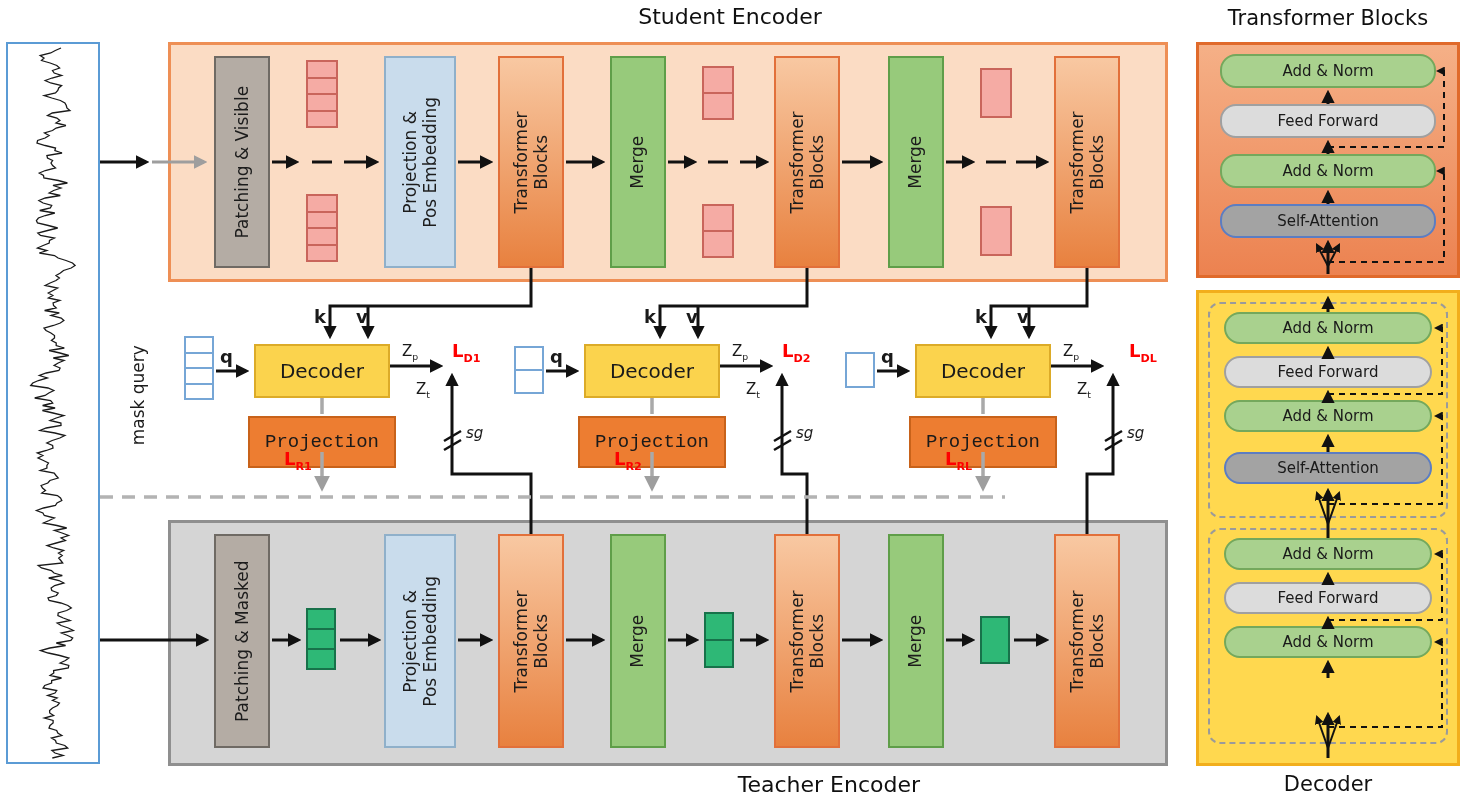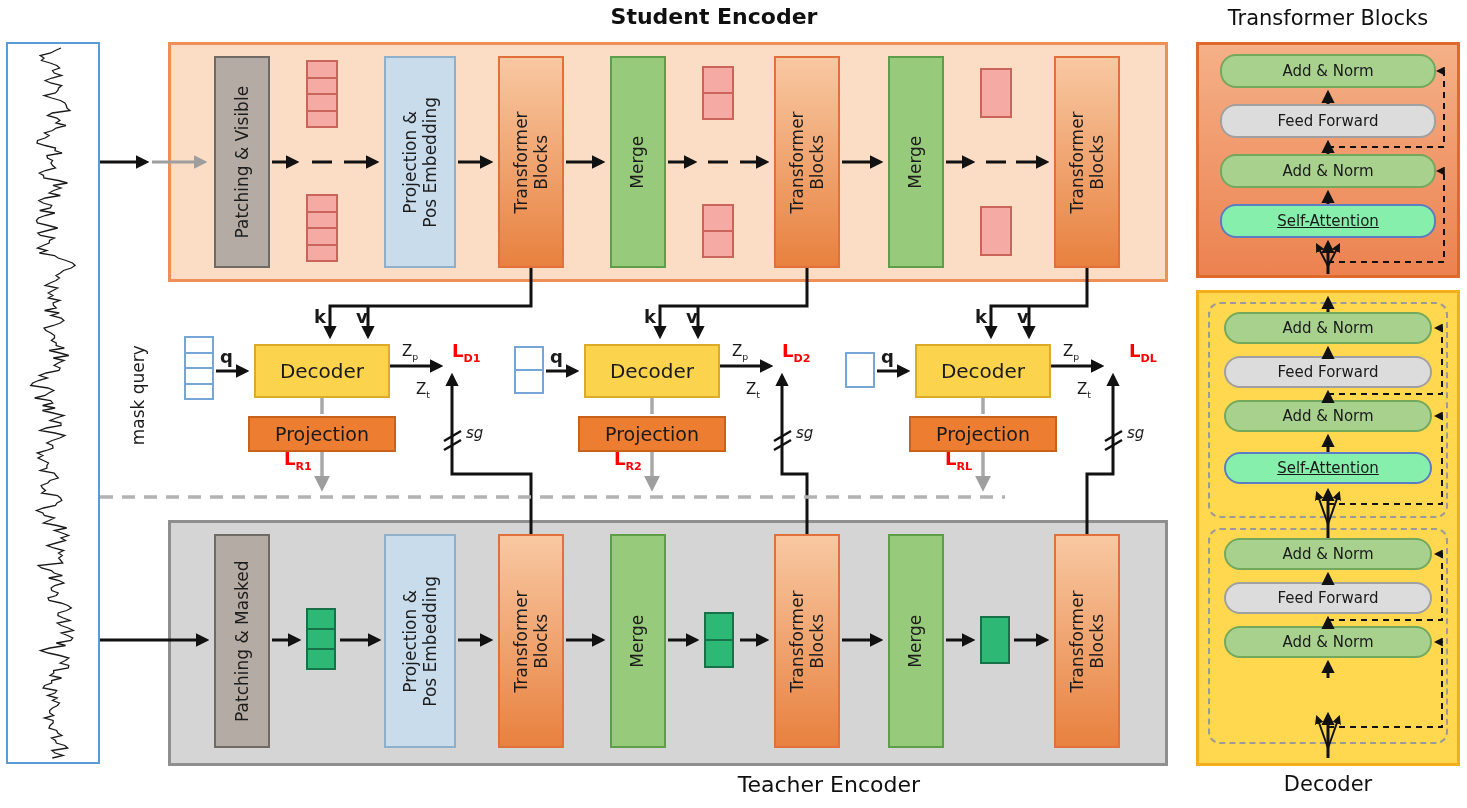--- a/index.html
+++ b/index.html
@@ -25,48 +25,48 @@
   .stack{position:absolute;z-index:10;display:flex;flex-direction:column;}
   .stack .cell{flex:1;}
   .stack.pink{background:#f5aba4;border:2px solid #c9655b;}
   .stack.pink .cell{border-bottom:2px solid #c9655b;}
   .stack.green{background:#2eb876;border:2px solid #17724a;}
   .stack.green .cell{border-bottom:2px solid #17724a;}
   .stack.qcell{background:#ffffff;border:2px solid #76a6d6;}
   .stack.qcell .cell{border-bottom:2px solid #76a6d6;}
   .stack .cell:last-child{border-bottom:none;}
   .decbox{position:absolute;width:136px;height:54px;background:#fbd34d;border:2.5px solid #dcab28;font-size:20px;display:flex;align-items:center;justify-content:center;z-index:10;}
-  .projbox{position:absolute;width:148px;height:36px;background:#ed7d31;border:2px solid #c8621a;font-size:19px;display:flex;align-items:center;justify-content:center;z-index:10;}
+  .projbox{position:absolute;width:148px;height:52px;background:#ed7d31;border:2px solid #c8621a;font-size:19px;display:flex;align-items:center;justify-content:center;z-index:10;font-family:Liberation Mono, monospace;}
   .flab{position:absolute;font-weight:bold;font-size:18px;z-index:45;}
   .zlab{position:absolute;font-size:15px;z-index:45;}
   .zlab sub,.loss sub{font-size:0.62em;}
   .loss{position:absolute;color:#fe0000;font-weight:bold;font-size:18px;z-index:45;text-align:center;}
   .sg{position:absolute;font-style:italic;font-size:15px;z-index:45;}
   .vwrap{position:absolute;display:flex;align-items:center;justify-content:center;z-index:45;}
   .wavebox{position:absolute;left:6px;top:42px;width:94px;height:722px;border:2.5px solid #5b9bd5;background:#fff;z-index:10;overflow:hidden;}
   .rbox{position:absolute;border:2px solid;border-radius:16px;display:flex;align-items:center;justify-content:center;font-size:15px;z-index:10;}
   .rt{left:1220px;width:216px;height:34px;}
   .rd{left:1224px;width:208px;height:32px;}
   .an{background:#a9d18e;border-color:#74a85c;}
   .ff{background:#dcdcdc;border-color:#a0a0a0;}
-  .sa{background:#86efac;border-color:#5c7dc2;text-decoration:underline;}
+  .sa{background:#a3a3a3;border-color:#5c7dc2;}
   .ca{background:#ed7d31;border-color:#c05a14;}
 </style>
 </head>
 <body>
 
 <div id="canvas">
 
   <div class="wavebox">
     <svg width="89" height="717">
       <polyline id="wavepath" fill="none" stroke="#1a1a1a" stroke-width="1.3" points="53.0,4.0 47.3,6.5 42.7,9.0 32.2,11.5 36.0,14.0 33.5,16.5 42.1,19.0 48.8,21.5 51.6,24.0 44.5,26.5 46.2,29.0 53.6,31.5 44.0,34.0 37.2,36.5 42.7,39.0 53.6,41.5 50.7,44.0 49.8,46.5 47.5,49.0 36.2,51.5 43.8,54.0 52.4,56.5 56.9,59.0 58.3,61.5 58.9,64.0 61.9,66.5 44.3,69.0 39.6,71.5 48.9,74.0 51.9,76.5 48.0,79.0 57.9,81.5 48.1,84.0 44.5,86.5 36.5,89.0 41.1,91.5 37.1,94.0 29.6,96.5 29.0,99.0 37.2,101.5 47.5,104.0 46.9,106.5 54.0,109.0 38.9,111.5 39.5,114.0 44.6,116.5 43.0,119.0 44.6,121.5 47.5,124.0 37.3,126.5 31.3,129.0 35.5,131.5 35.9,134.0 50.3,136.5 59.4,139.0 45.0,141.5 52.9,144.0 45.6,146.5 41.2,149.0 52.3,151.5 37.3,154.0 30.9,156.5 35.1,159.0 43.7,161.5 42.3,164.0 31.7,166.5 46.8,169.0 37.3,171.5 30.4,174.0 28.4,176.5 29.5,179.0 40.3,181.5 49.7,184.0 39.6,186.5 29.8,189.0 32.5,191.5 46.4,194.0 41.5,196.5 41.2,199.0 35.1,201.5 29.5,204.0 38.8,206.5 31.4,209.0 46.5,211.5 50.1,214.0 58.0,216.5 64.5,219.0 67.1,221.5 63.2,224.0 55.5,226.5 52.4,229.0 48.0,231.5 51.4,234.0 48.0,236.5 42.1,239.0 37.2,241.5 49.6,244.0 45.0,246.5 40.3,249.0 44.8,251.5 40.4,254.0 51.8,256.5 45.1,259.0 45.5,261.5 48.2,264.0 36.6,266.5 51.3,269.0 43.1,271.5 53.2,274.0 55.9,276.5 52.3,279.0 45.5,281.5 36.0,284.0 38.0,286.5 42.9,289.0 46.5,291.5 46.5,294.0 43.4,296.5 48.2,299.0 48.2,301.5 56.3,304.0 41.1,306.5 51.9,309.0 60.8,311.5 45.3,314.0 56.0,316.5 50.2,319.0 46.1,321.5 52.1,324.0 50.9,326.5 38.2,329.0 31.4,331.5 39.3,334.0 30.4,336.5 24.8,339.0 22.7,341.5 40.0,344.0 45.8,346.5 40.8,349.0 37.1,351.5 26.7,354.0 42.6,356.5 44.7,359.0 34.6,361.5 47.1,364.0 34.4,366.5 45.0,369.0 55.8,371.5 48.2,374.0 42.1,376.5 52.9,379.0 53.0,381.5 38.2,384.0 32.0,386.5 46.9,389.0 56.9,391.5 51.8,394.0 44.2,396.5 38.8,399.0 44.6,401.5 45.0,404.0 38.4,406.5 29.3,409.0 34.8,411.5 30.0,414.0 35.4,416.5 40.5,419.0 38.9,421.5 38.9,424.0 32.3,426.5 46.2,429.0 48.0,431.5 50.2,434.0 41.9,436.5 39.8,439.0 33.1,441.5 34.5,444.0 37.5,446.5 33.8,449.0 49.4,451.5 52.5,454.0 53.8,456.5 49.0,459.0 47.4,461.5 35.6,464.0 28.5,466.5 34.9,469.0 36.3,471.5 46.3,474.0 41.1,476.5 35.5,479.0 48.9,481.5 58.7,484.0 46.5,486.5 54.0,489.0 60.6,491.5 53.1,494.0 57.4,496.5 48.3,499.0 39.1,501.5 45.8,504.0 55.6,506.5 50.5,509.0 54.2,511.5 50.7,514.0 52.8,516.5 54.7,519.0 30.2,521.5 33.5,524.0 43.4,526.5 46.0,529.0 54.3,531.5 40.7,534.0 51.0,536.5 55.8,539.0 46.7,541.5 43.1,544.0 43.8,546.5 50.2,549.0 48.4,551.5 40.0,554.0 41.1,556.5 52.8,559.0 59.9,561.5 63.3,564.0 58.7,566.5 50.2,569.0 49.9,571.5 55.3,574.0 62.0,576.5 49.2,579.0 53.1,581.5 60.3,584.0 65.3,586.5 53.4,589.0 59.6,591.5 64.7,594.0 62.9,596.5 48.3,599.0 57.6,601.5 41.8,604.0 32.6,606.5 40.3,609.0 51.8,611.5 60.8,614.0 57.4,616.5 52.1,619.0 60.8,621.5 60.3,624.0 45.6,626.5 45.8,629.0 42.1,631.5 53.5,634.0 43.7,636.5 43.6,639.0 36.7,641.5 35.1,644.0 48.7,646.5 47.0,649.0 39.7,651.5 49.1,654.0 44.5,656.5 51.4,659.0 49.5,661.5 44.5,664.0 41.6,666.5 41.7,669.0 45.6,671.5 36.4,674.0 45.1,676.5 45.1,679.0 42.0,681.5 41.0,684.0 48.7,686.5 49.8,689.0 53.8,691.5 43.5,694.0 47.5,696.5 48.3,699.0 56.8,701.5 59.7,704.0 43.9,706.5 47.0,709.0 55.1,711.5 44.3,714.0"></polyline>
     </svg>
   </div>
 
-  <div class="title" style="left:484px;top:4px;width:460px;font-weight:bold;">Student Encoder</div>
+  <div class="title" style="left:500px;top:4px;width:460px;">Student Encoder</div>
   <div class="title" style="left:460px;top:772px;width:460px;text-align:right;">Teacher Encoder</div>
   <div class="title" style="left:1196px;top:6px;width:264px;font-size:21px;">Transformer Blocks</div>
   <div class="title" style="left:1196px;top:772px;width:264px;font-size:21px;">Decoder</div>
 
   <div class="panel student-panel"></div>
   <div class="block c-gray" style="left:214px;top:56px;width:56px;height:212px;">
       <div class="vtext">Patching &amp; Visible</div>
     </div>
   <div class="stack pink" style="left:306px;top:60px;width:32px;height:68px;">
       <div class="cell"></div>

